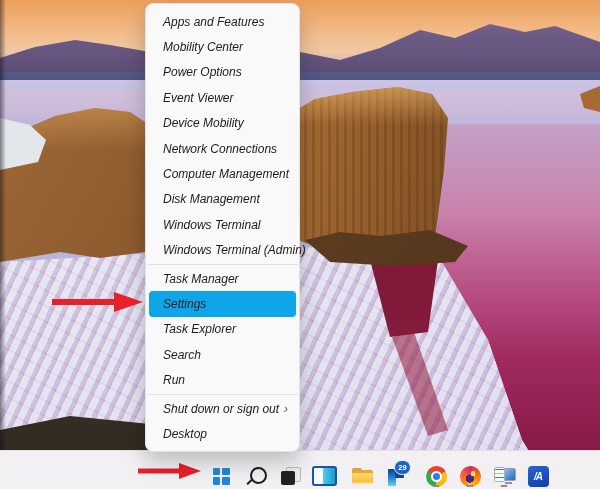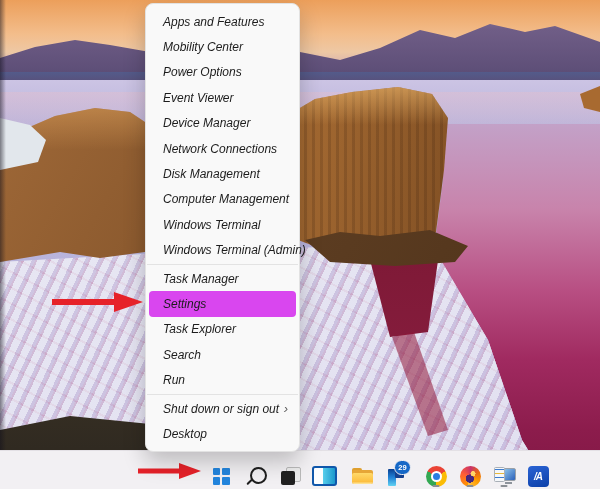--- a/index.html
+++ b/index.html
@@ -59,21 +59,21 @@
        background:linear-gradient(180deg,#77722f 0%,#463b26 55%,#2b2620 100%);}
   .edgeshade{background:linear-gradient(90deg,rgba(18,16,28,.5),rgba(0,0,0,0) 6px);}
 
   
   .context-menu{position:absolute;left:145px;top:3px;width:155px;box-sizing:border-box;
        background:#f9f9f9;border:1px solid #e2e2e2;border-radius:8px;
        box-shadow:0 10px 22px rgba(0,0,0,.22);padding:5px 0 4px 0;z-index:5;}
   .menu-item{height:25.4px;display:flex;align-items:center;margin:0 3px;
        padding:0 8px 0 14px;font-size:12px;color:#1c1c1c;border-radius:4px;
        white-space:nowrap;font-style:italic;}
-  .menu-item.highlighted{background:#d946ef;}
+  .menu-item.highlighted{background:#0ea5e9;}
   .menu-item.has-submenu{justify-content:space-between;}
   .chevron{font-size:13px;color:#5a5a5a;line-height:1;}
   .separator{height:1px;background:#e3e3e3;margin:1px 1px;}
 
   
   .annot{position:absolute;z-index:6;}
   .annot svg{display:block;}
 
   
   .taskbar{position:absolute;left:0;right:0;bottom:0;height:39px;background:#f2f0f3;
@@ -170,24 +170,24 @@
     <div class="wp icepatch"></div>
     <div class="wp shore"></div>
     <div class="wp edgeshade"></div>
   </div>
 
   <div class="context-menu">
     <div class="menu-item">Apps and Features</div>
     <div class="menu-item">Mobility Center</div>
     <div class="menu-item">Power Options</div>
     <div class="menu-item">Event Viewer</div>
-    <div class="menu-item">Device Manager</div>
+    <div class="menu-item">Device Mobility</div>
     <div class="menu-item">Network Connections</div>
+    <div class="menu-item">Computer Management</div>
     <div class="menu-item">Disk Management</div>
-    <div class="menu-item">Computer Management</div>
     <div class="menu-item">Windows Terminal</div>
     <div class="menu-item">Windows Terminal (Admin)</div>
     <div class="separator"></div>
     <div class="menu-item">Task Manager</div>
     <div class="menu-item highlighted">Settings</div>
     <div class="menu-item">Task Explorer</div>
     <div class="menu-item">Search</div>
     <div class="menu-item">Run</div>
     <div class="separator"></div>
     <div class="menu-item has-submenu">

